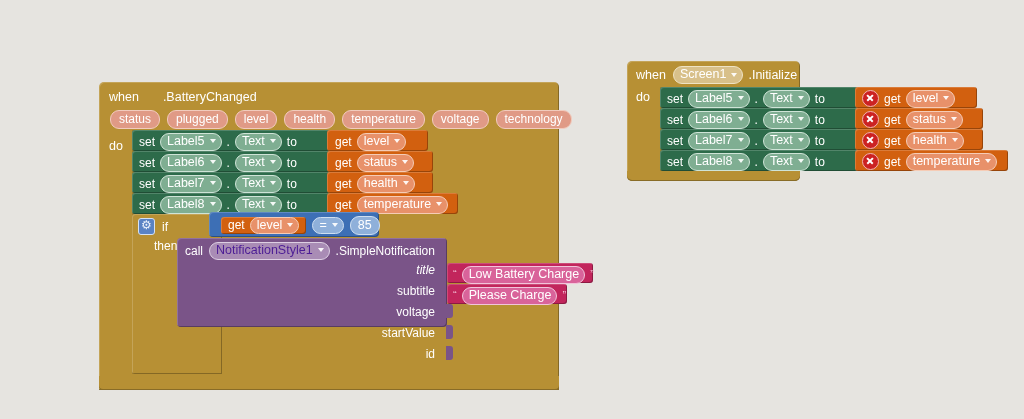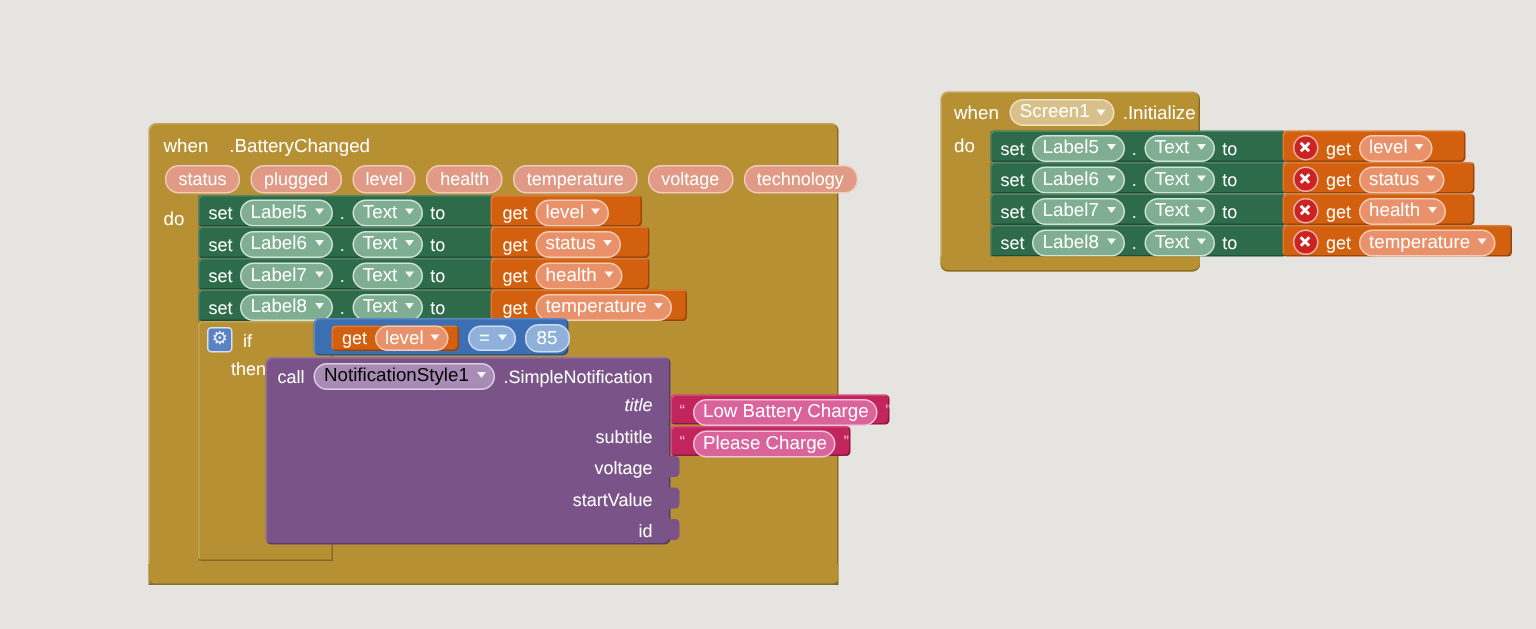--- a/index.html
+++ b/index.html
@@ -51,21 +51,21 @@
     font-size: 12.5px;
     color: #ffffff;
     white-space: nowrap;
     border: 1px solid rgba(255,255,255,.55);
     line-height: 1;
     font-family: "Liberation Sans", sans-serif;
   }
   .field.on-green  { background: #7fae92; border-color: #cfe4d7; color:#ffffff; }
   .field.on-gold   { background: #d8c08a; border-color: #efe3c4; color:#ffffff; }
   .field.on-orange { background: #e8916a; border-color: #f6ccb6; color:#ffffff; }
-  .field.on-purple { background: #a98cb5; border-color: #ddcfe3; color:#000000; }
+  .field.on-purple { background: #a98cb5; border-color: #ddcfe3; color:#4c1d95; }
   .field.on-blue   { background: #8fb0da; border-color: #cfdff1; color:#ffffff; }
   .field.on-crimson{ background: #d4traits; justify-content: flex-end; }
   .field.on-crimson{ background: #d9639a; border-color: #f2c4da; color:#ffffff; }
 
   .caret {
     width: 0; height: 0;
     border-left: 3.5px solid transparent;
     border-right: 3.5px solid transparent;
     border-top: 4.5px solid rgba(255,255,255,.92);
     display: inline-block;
@@ -131,21 +131,21 @@
 </style>
 </head>
 <body>
 
 <div id="workspace">
 
   <div class="blk gold edge-dark" style="left:99px; top:82px; width:460px; height:308px; border-radius:5px 5px 0 0;">
 
     <div class="row" style="position:absolute; left:10px; top:6px; height:18px;">
       <span class="btxt" style="margin-right:8px;">when</span>
-      <span class="btxt" style="margin-left:6px;">.BatteryChanged</span>
+      <span class="btxt" style="margin-left:16px;">.BatteryChanged</span>
     </div>
 
     <div class="row" style="position:absolute; left:11px; top:108px; height:18px; gap:7px; top:28px;">
       <span class="param-chip">status</span>
       <span class="param-chip">plugged</span>
       <span class="param-chip">level</span>
       <span class="param-chip">health</span>
       <span class="param-chip">temperature</span>
       <span class="param-chip">voltage</span>
       <span class="param-chip">technology</span>
@@ -277,21 +277,21 @@
         <span class="field on-blue">
           <span>=</span>
           <span class="caret"></span>
         </span>
         <span class="field on-blue" style="padding:2px 7px;">
           <span>85</span>
         </span>
       </div>
     </div>
 
-    <div class="blk purple edge-dark" style="left:78px; top:156px; width:270px; height:125px; border-radius:4px;">
+    <div class="blk purple edge-dark" style="left:78px; top:156px; width:270px; height:89px; border-radius:4px;">
       <div class="row" style="position:absolute; left:8px; top:4px; gap:6px;">
         <span class="btxt small">call</span>
         <span class="field on-purple">
           <span>NotificationStyle1</span>
           <span class="caret"></span>
         </span>
         <span class="btxt small">.SimpleNotification</span>
       </div>
 
       <span class="btxt small" style="position:absolute; right:12px; top:26px;font-style:italic;">title</span>

